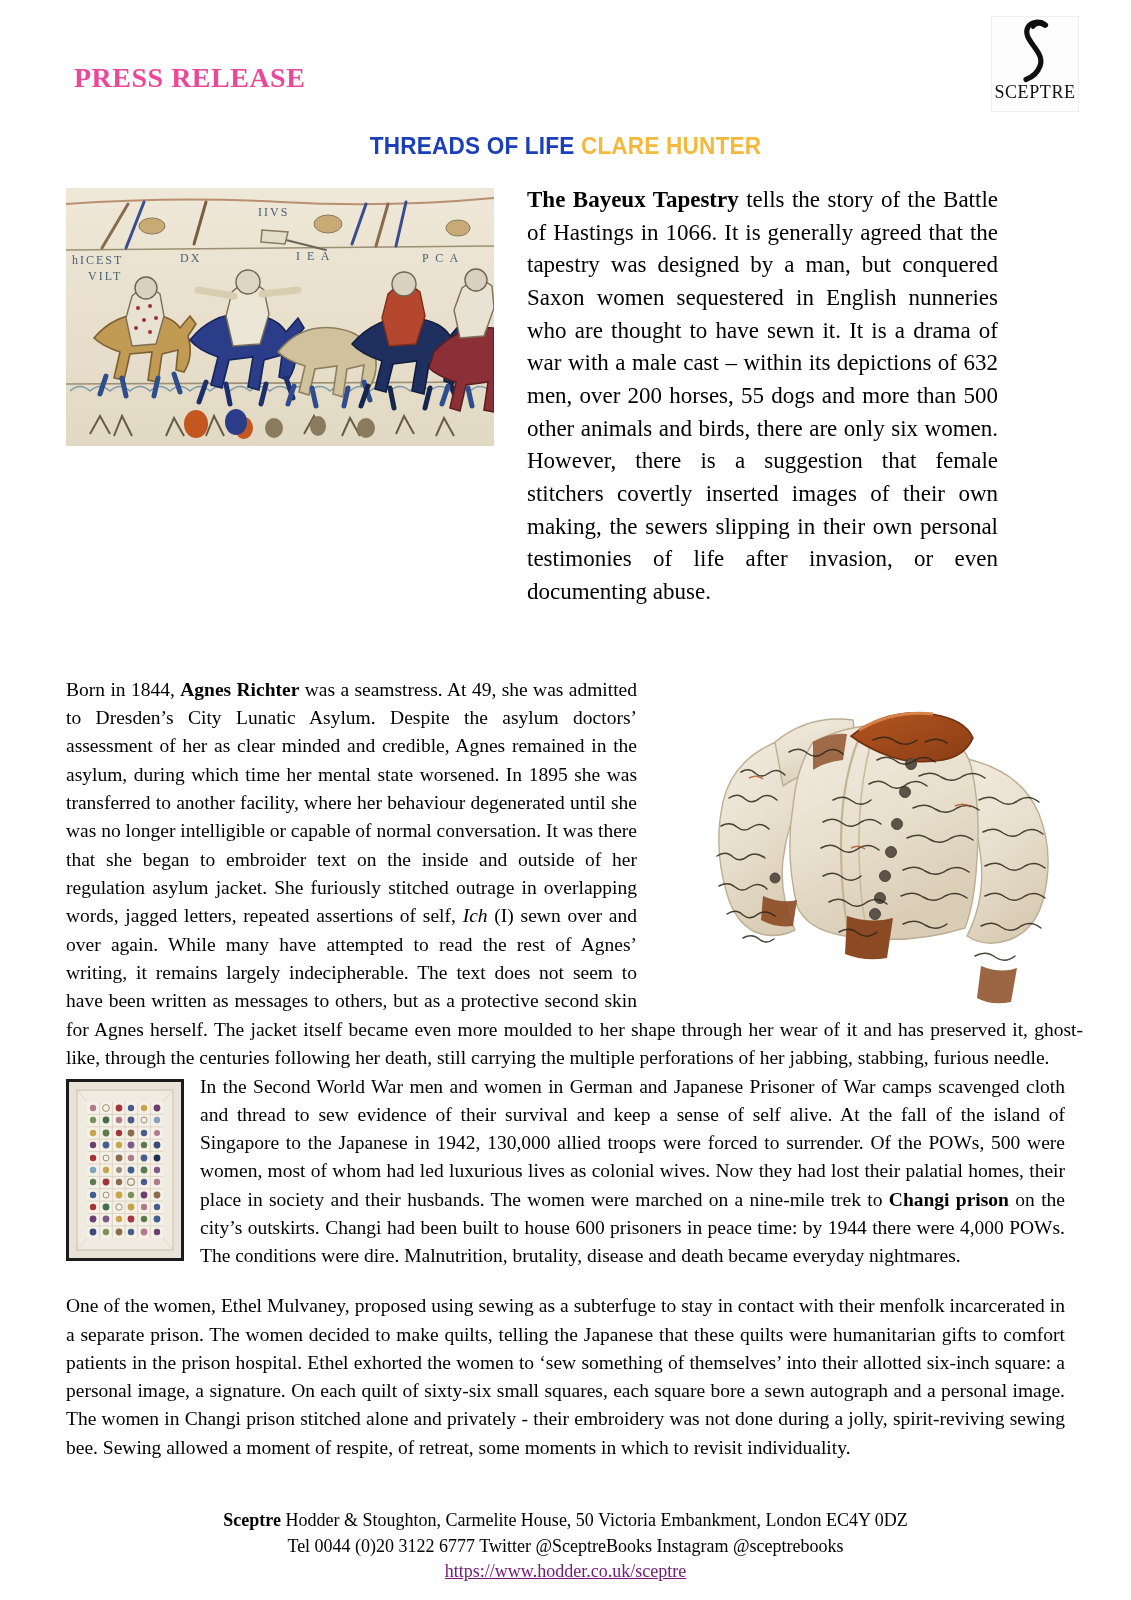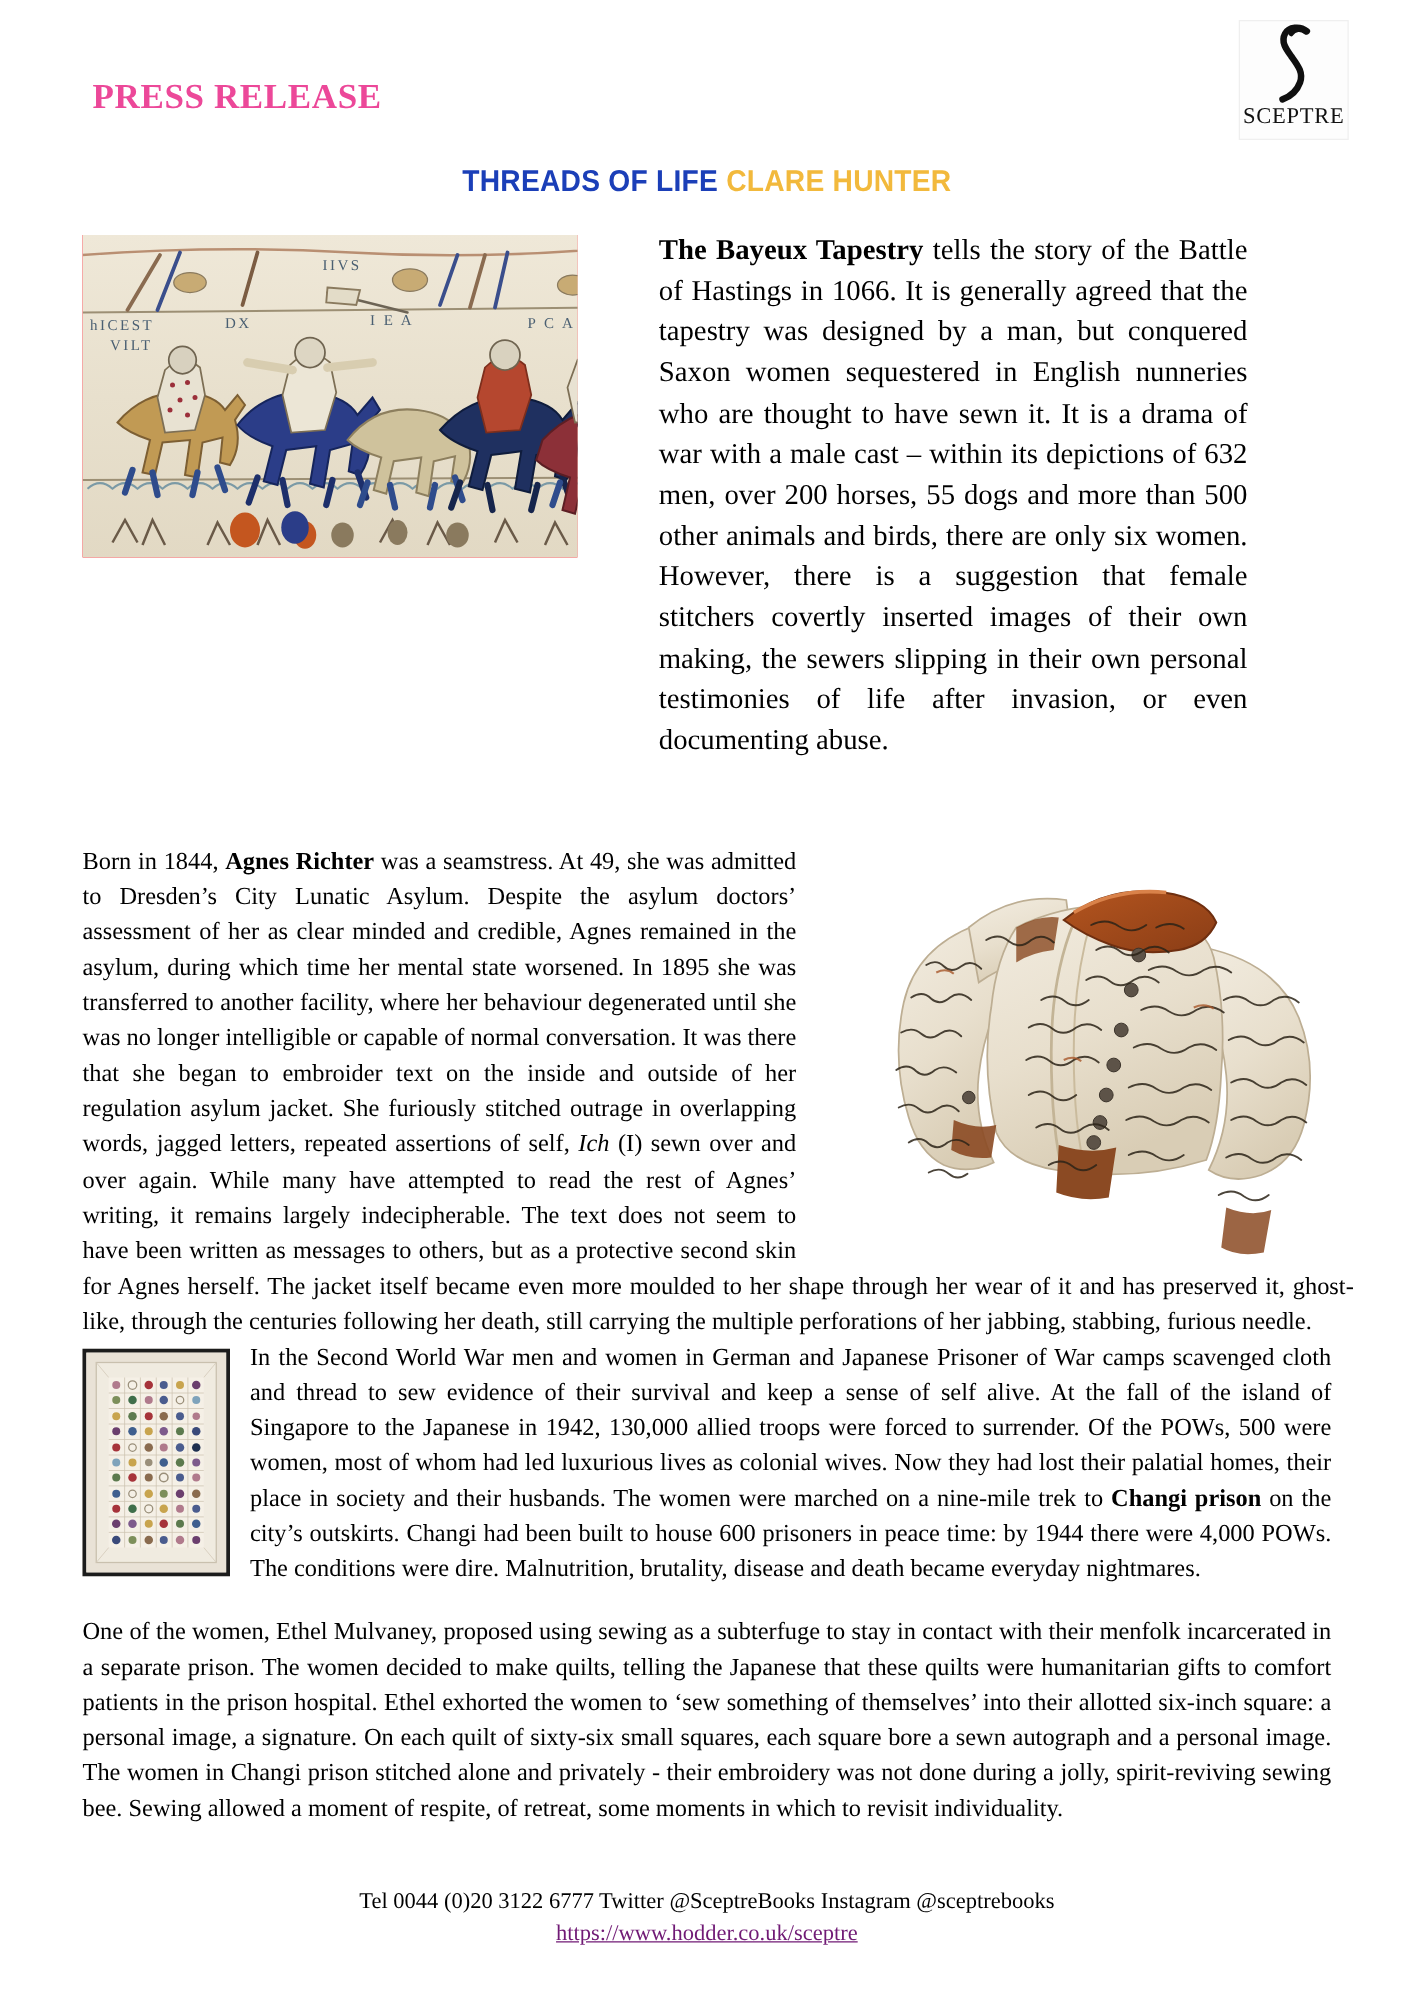--- a/index.html
+++ b/index.html
@@ -75,26 +75,26 @@
 
   
   .section-one {
     position: relative;
     margin-top: 24px;
     padding: 0 122px 0 66px;
     min-height: 276px;
   }
   .tapestry-figure {
     float: left;
-    width: 396px;
+    width: 428px;
     height: 258px;
     margin: 4px 22px 6px 0;
     position: relative;
     overflow: hidden;
-    background: #ef4444;
+    background: #1d4ed8;
   }
   .sec1-text {
     font-size: 23px;
     line-height: 1.42;
     text-align: justify;
     text-justify: inter-word;
     margin: 11px;
     padding-left: 450px;
   }
 
@@ -509,17 +509,18 @@
     </div>
 
     <p class="sec3-text">
       <span>In the Second World War men and women in German and Japanese Prisoner of War camps scavenged cloth and thread to sew evidence of their survival and keep a sense of self alive. At the fall of the island of Singapore to the Japanese in 1942, 130,000 allied troops were forced to surrender. Of the POWs, 500 were women, most of whom had led luxurious lives as colonial wives. Now they had lost their palatial homes, their place in society and their husbands. The women were marched on a nine-mile trek to </span><strong>Changi prison</strong><span> on the city’s outskirts. Changi had been built to house 600 prisoners in peace time: by 1944 there were 4,000 POWs. The conditions were dire. Malnutrition, brutality, disease and death became everyday nightmares.</span>
     </p>
   </div>
 
   <p class="sec4-text">One of the women, Ethel Mulvaney, proposed using sewing as a subterfuge to stay in contact with their menfolk incarcerated in a separate prison. The women decided to make quilts, telling the Japanese that these quilts were humanitarian gifts to comfort patients in the prison hospital. Ethel exhorted the women to ‘sew something of themselves’ into their allotted six-inch square: a personal image, a signature. On each quilt of sixty-six small squares, each square bore a sewn autograph and a personal image. The women in Changi prison stitched alone and privately - their embroidery was not done during a jolly, spirit-reviving sewing bee. Sewing allowed a moment of respite, of retreat, some moments in which to revisit individuality.</p>
 
   <div class="footer">
+    <span class="footer-line"><strong>Sceptre</strong><span> Hodder &amp; Stoughton, Carmelite House, 50 Victoria Embankment, London EC4Y 0DZ</span></span>
     <span class="footer-line">Tel 0044 (0)20 3122 6777     Twitter @SceptreBooks     Instagram @sceptrebooks</span>
     <span class="footer-line"><a class="footer-url" href="#">https://www.hodder.co.uk/sceptre</a></span>
   </div>
 
 </div>
 
 </body></html>

